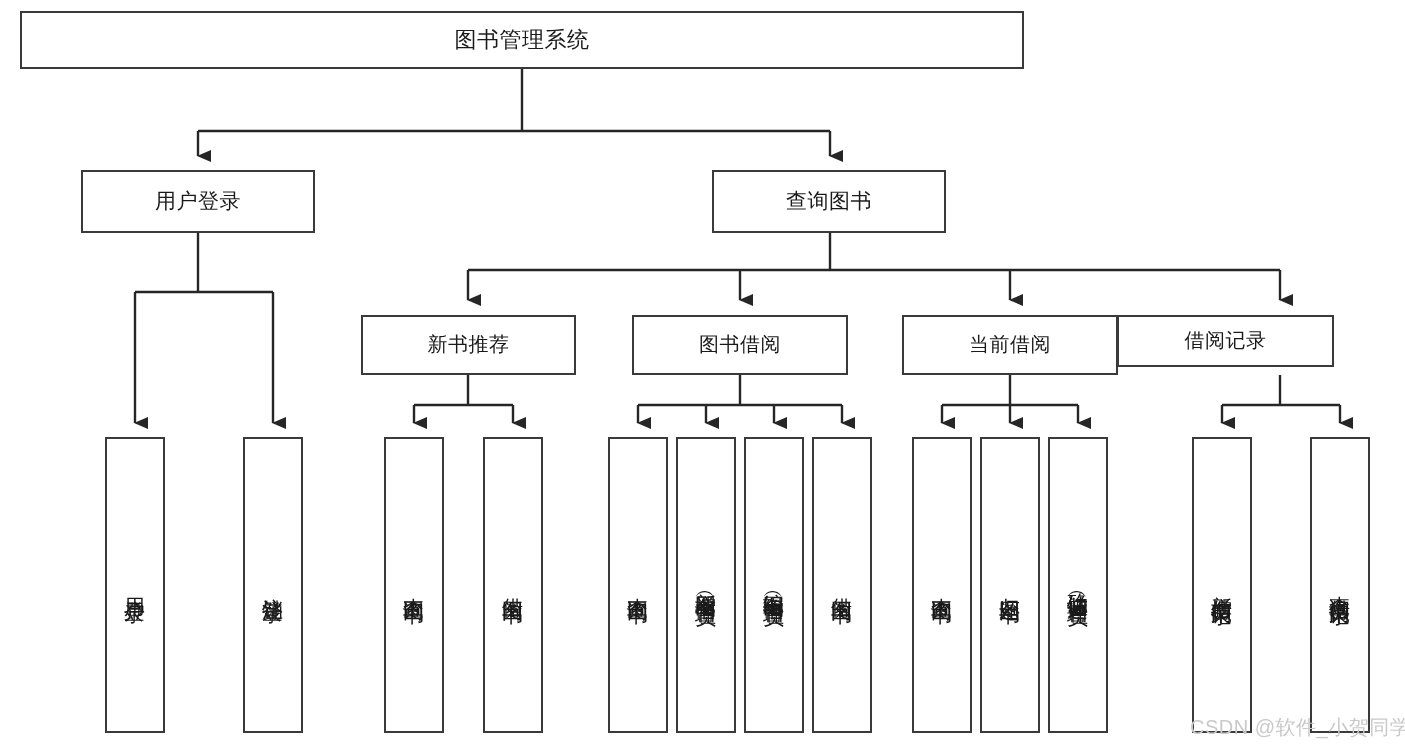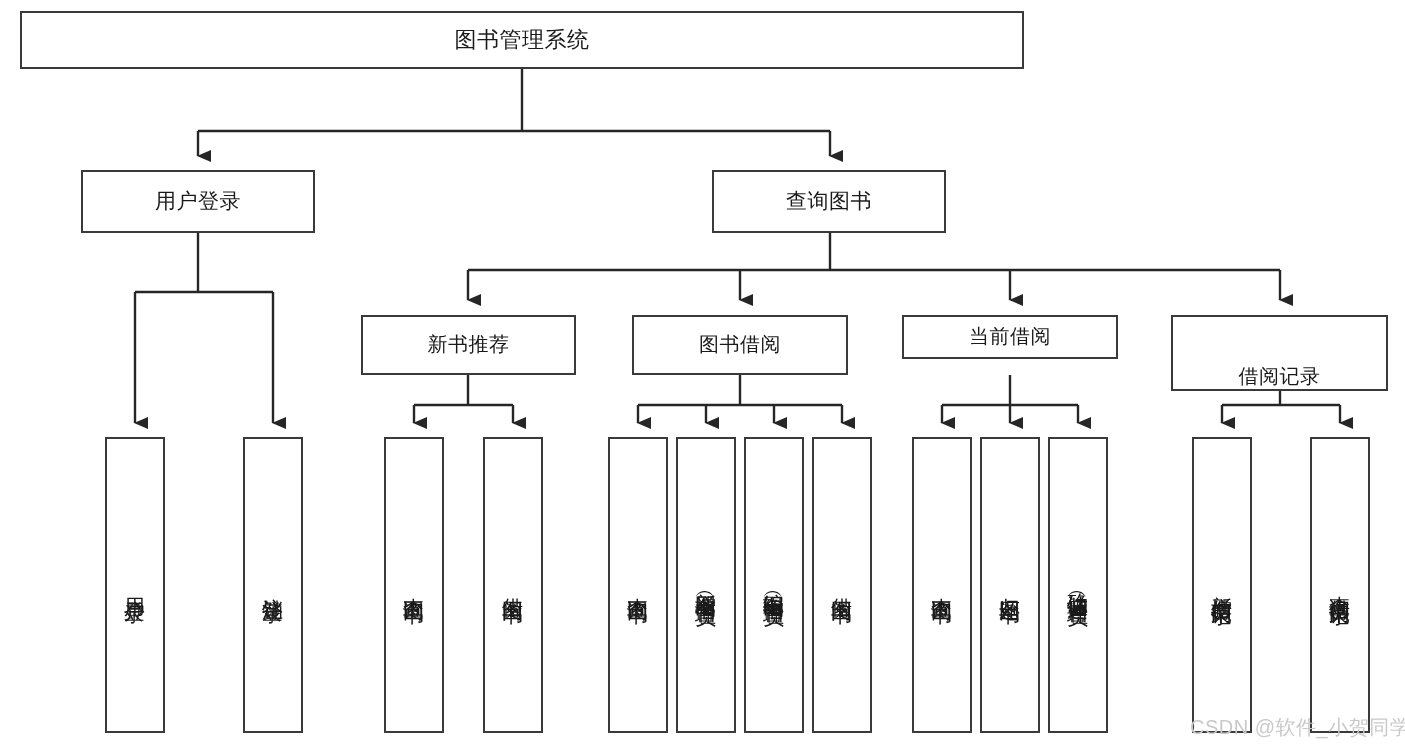--- a/index.html
+++ b/index.html
@@ -128,24 +128,24 @@
   <div class="node lvl2" style="left:712px; top:170px; width:234px; height:63px;">
     <span class="label">查询图书</span>
   </div>
 
   <div class="node lvl3" style="left:361px; top:315px; width:215px; height:60px;">
     <span class="label">新书推荐</span>
   </div>
   <div class="node lvl3" style="left:632px; top:315px; width:216px; height:60px;align-items:center;">
     <span class="label">图书借阅</span>
   </div>
-  <div class="node lvl3" style="left:902px; top:315px; width:216px; height:44px;">
+  <div class="node lvl3" style="left:902px; top:315px; width:216px; height:60px;">
     <span class="label">当前借阅</span>
   </div>
-  <div class="node lvl3" style="left:1171px; top:315px; width:217px; height:76px;align-items:flex-end;">
+  <div class="node lvl3" style="left:1117px; top:315px; width:217px; height:52px;">
     <span class="label">借阅记录</span>
   </div>
 
   <div class="node vertical" style="left:105px; top:437px; width:60px; height:296px;">
     <span class="label">用户登录</span>
   </div>
   <div class="node vertical" style="left:243px; top:437px; width:60px; height:296px;">
     <span class="label">注销登录</span>
   </div>
 

